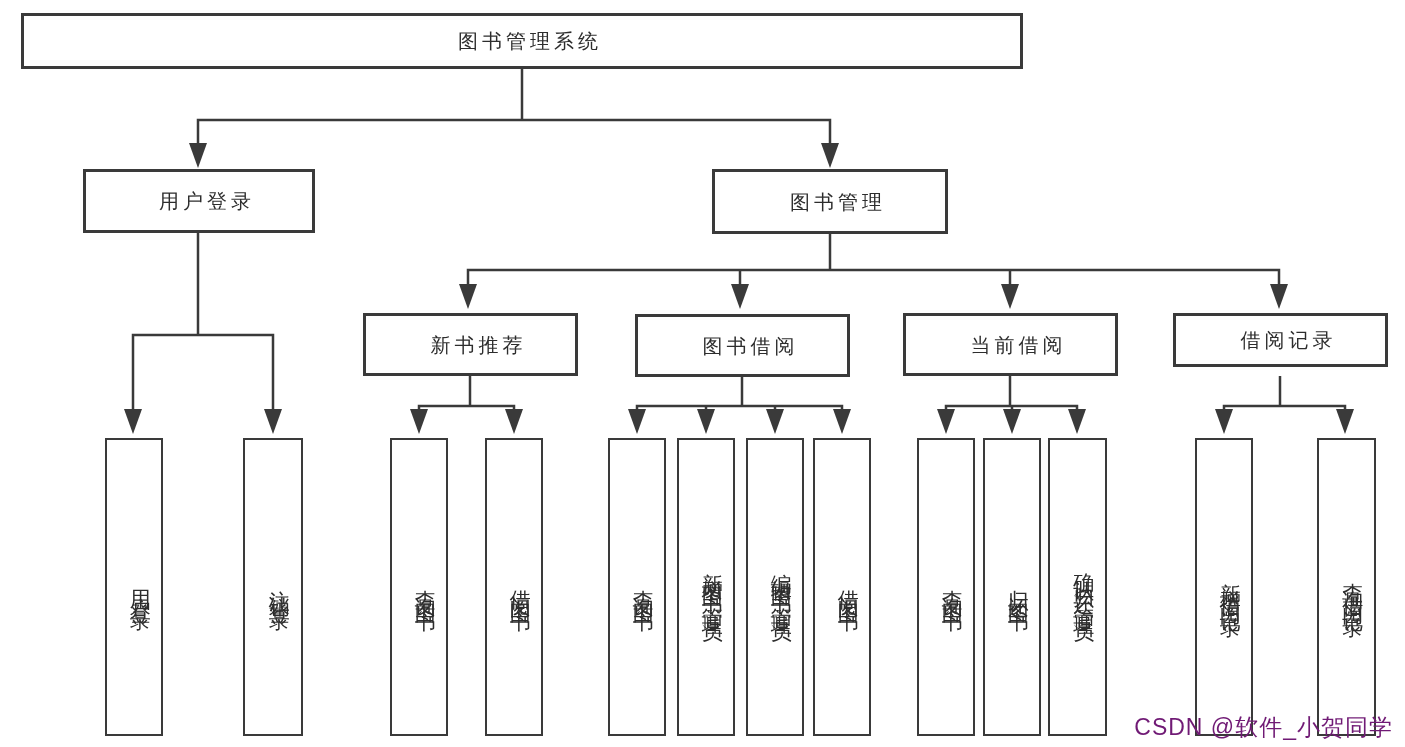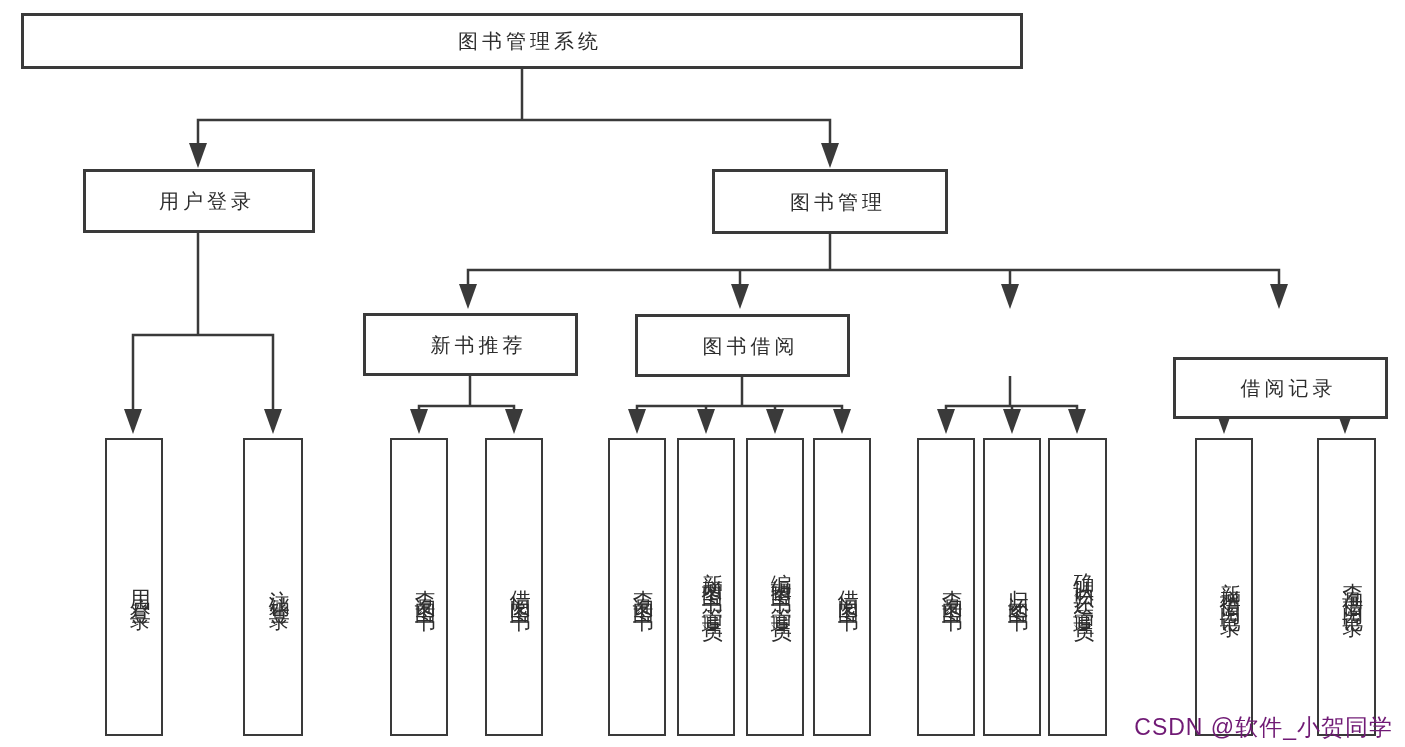--- a/index.html
+++ b/index.html
@@ -24,21 +24,21 @@
     writing-mode:vertical-rl;text-orientation:mixed;
     font-size:21px;letter-spacing:7px;text-indent:0;line-height:1.25;
   }
   
   .n-root       {left:21px;  top:13px;  width:1002px;height:56px;}
   .n-user-login {left:83px;  top:169px; width:232px; height:64px;}
   .n-book-mgmt  {left:712px; top:169px; width:236px; height:65px;}
   .n-new-books  {left:363px; top:313px; width:215px; height:63px;}
   .n-borrow     {left:635px; top:314px; width:215px; height:63px;}
   .n-current    {left:903px; top:313px; width:215px; height:63px;}
-  .n-records    {left:1173px;top:313px; width:215px; height:62px;margin-top:44px;}
+  .n-records    {left:1173px;top:313px; width:215px; height:54px;}
   .n-login      {left:105px; top:438px; width:58px;  height:298px;}
   .n-logout     {left:243px; top:438px; width:60px;  height:298px;}
   .n-nb-search  {left:390px; top:438px; width:58px;  height:298px;}
   .n-nb-borrow  {left:485px; top:438px; width:58px;  height:298px;}
   .n-bw-search  {left:608px; top:438px; width:58px;  height:298px;}
   .n-bw-add     {left:677px; top:438px; width:58px;  height:298px;}
   .n-bw-edit    {left:746px; top:438px; width:58px;  height:298px;}
   .n-bw-borrow  {left:813px; top:438px; width:58px;  height:298px;}
   .n-cur-search {left:917px; top:438px; width:58px;  height:298px;}
   .n-cur-return {left:983px; top:438px; width:58px;  height:298px;}
@@ -117,20 +117,23 @@
   <div class="box n-new-books">
     <span class="lbl">新书推荐</span>
   </div>
 
   <div class="box n-book-mgmt">
     <span class="lbl">图书管理</span>
   </div>
   <div class="box n-borrow">
     <span class="lbl">图书借阅</span>
   </div>
+  <div class="box n-current">
+    <span class="lbl">当前借阅</span>
+  </div>
   <div class="box n-records">
     <span class="lbl">借阅记录</span>
   </div>
 
   <div class="box v n-login">
     <span class="lbl">用户登录</span>
   </div>
   <div class="box v n-logout">
     <span class="lbl">注销登录</span>
   </div>

